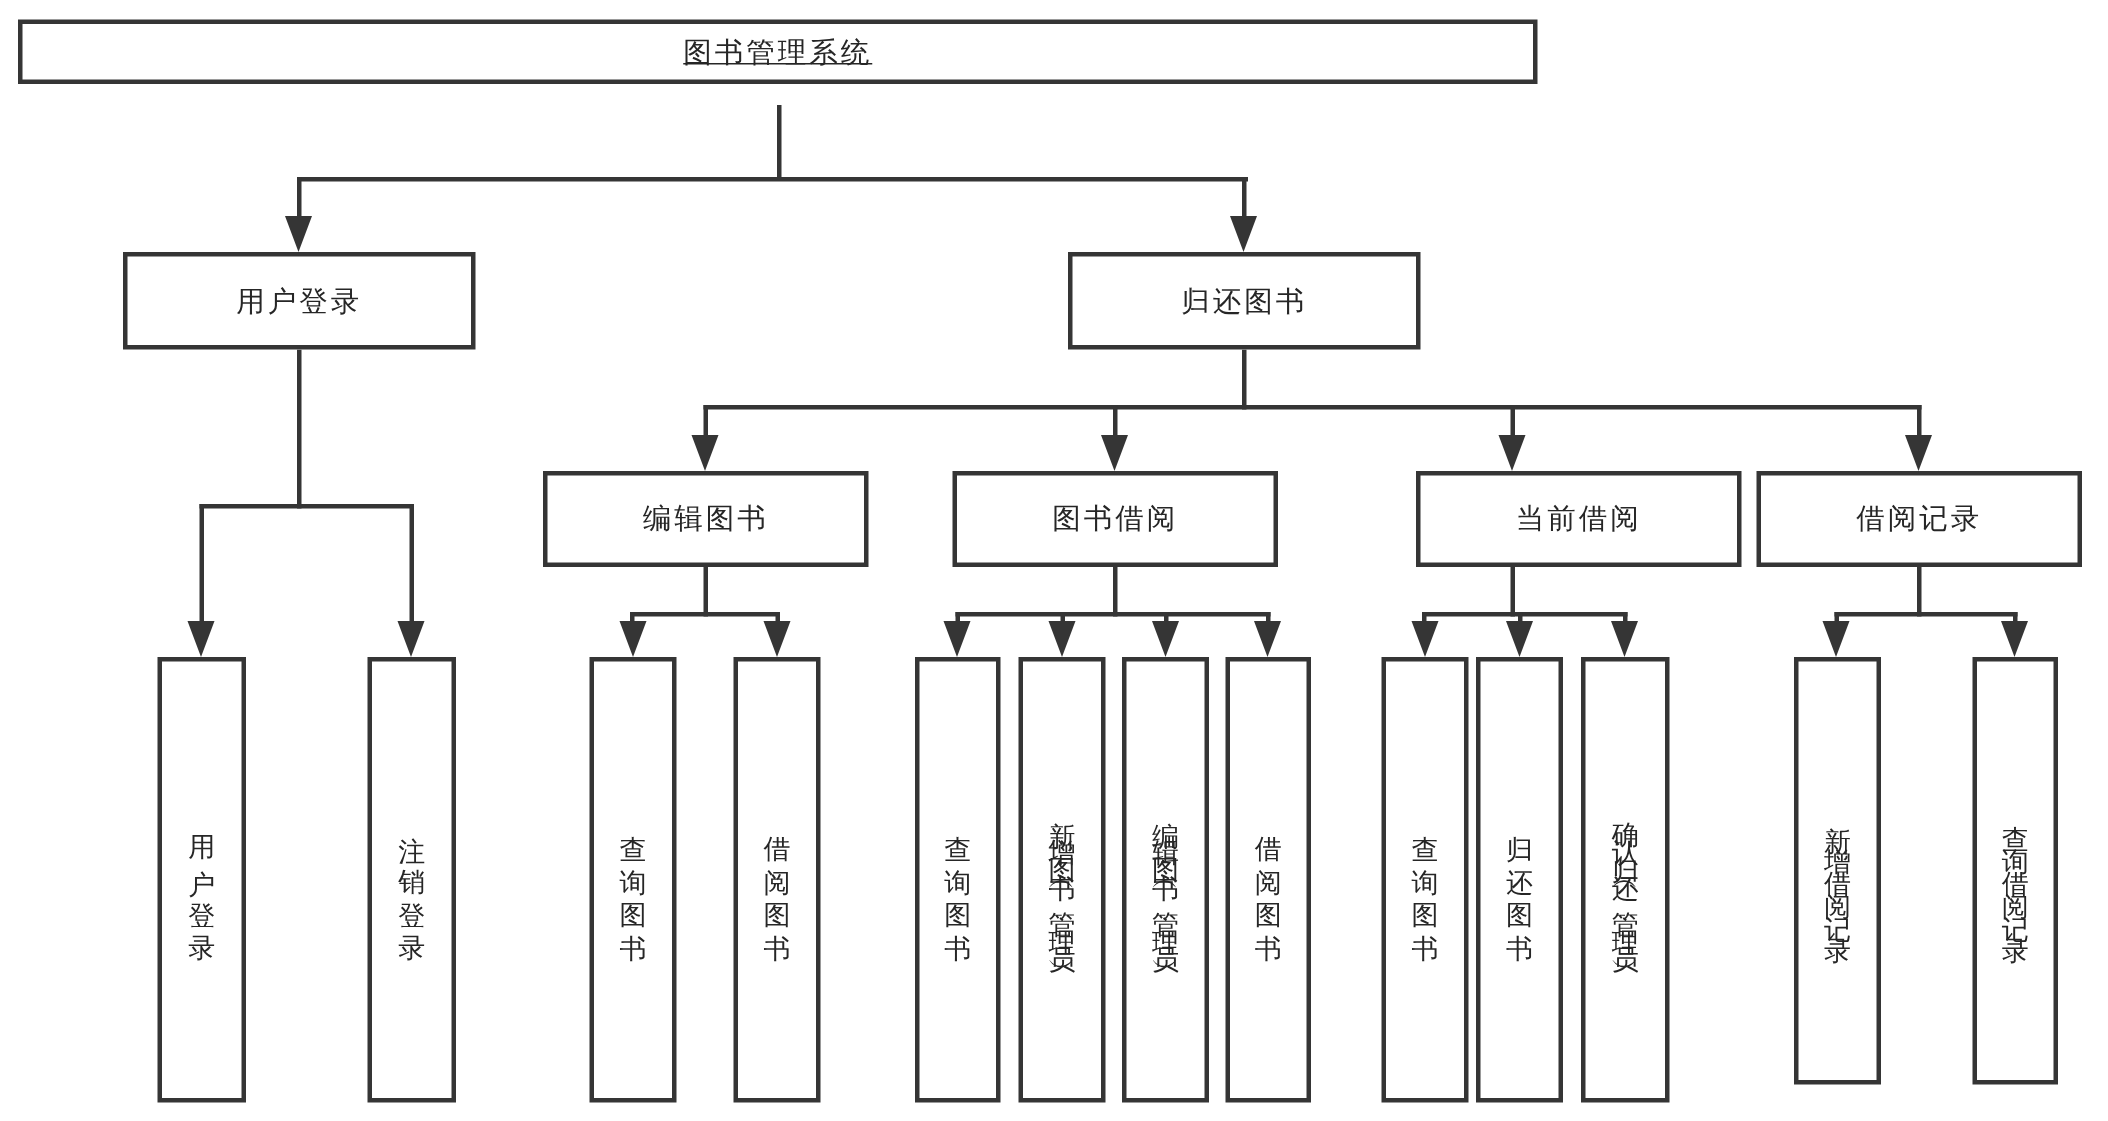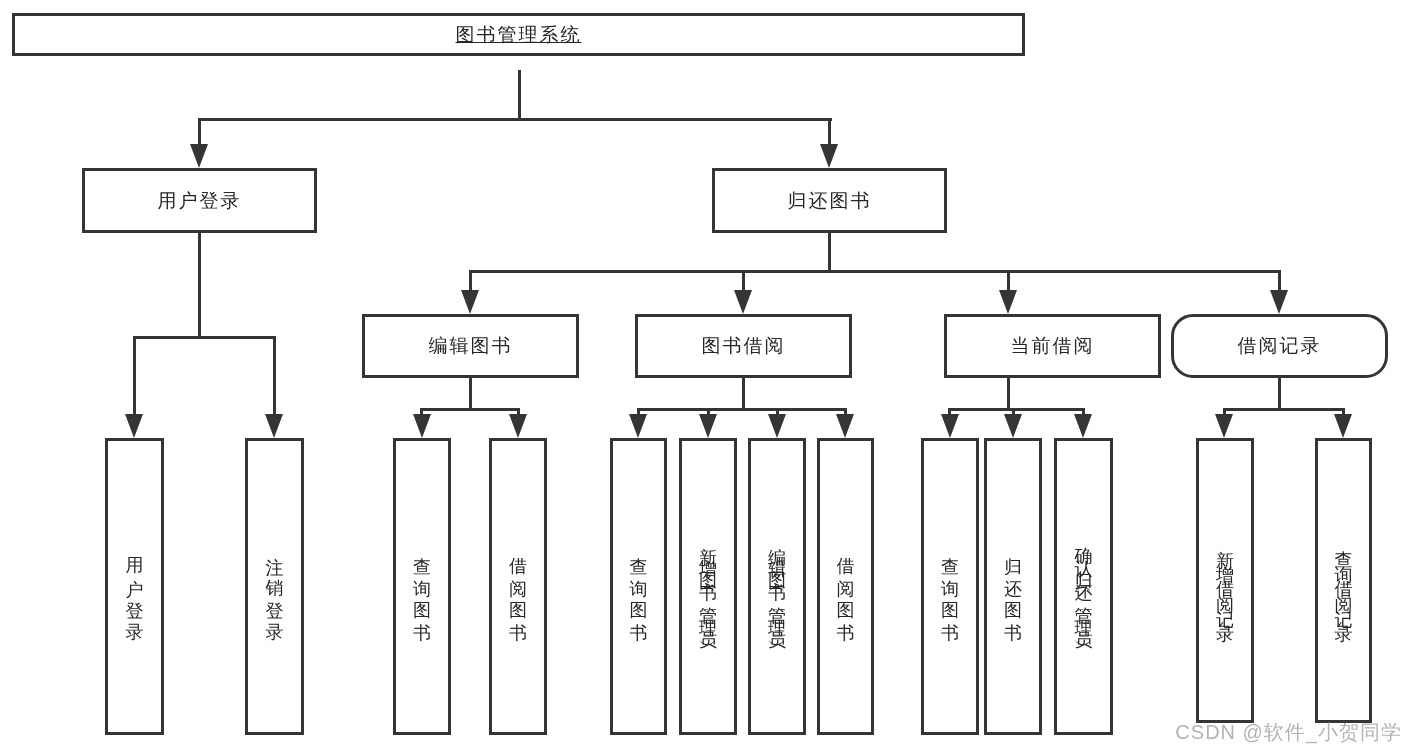--- a/index.html
+++ b/index.html
@@ -78,21 +78,21 @@
   <div class="v" style="left:742px;top:270px;height:26px;"></div>
   <div class="arrow" style="left:734px;top:290px;"></div>
   <div class="v" style="left:1007px;top:270px;height:26px;"></div>
   <div class="arrow" style="left:999px;top:290px;"></div>
   <div class="v" style="left:1278px;top:270px;height:26px;"></div>
   <div class="arrow" style="left:1270px;top:290px;"></div>
 
   <div class="box" style="left:362px;top:314px;width:217px;height:64px;">编辑图书</div>
   <div class="box" style="left:635px;top:314px;width:217px;height:64px;">图书借阅</div>
   <div class="box" style="left:900px;top:314px;width:217px;height:64px;margin-left:44px;">当前借阅</div>
-  <div class="box" style="left:1171px;top:314px;width:217px;height:64px;border-radius:22px;">借阅记录</div>
+  <div class="box" style="left:1171px;top:314px;width:217px;height:64px;">借阅记录</div>
 
   <div class="v" style="left:469px;top:378px;height:33px;"></div>
   <div class="h" style="left:420px;top:408px;width:100px;"></div>
   <div class="v" style="left:420px;top:408px;height:16px;"></div>
   <div class="arrow" style="left:413px;top:414px;"></div>
   <div class="v" style="left:517px;top:408px;height:16px;"></div>
   <div class="arrow" style="left:509px;top:414px;"></div>
 
   <div class="v" style="left:742px;top:378px;height:33px;"></div>
   <div class="h" style="left:637px;top:408px;width:210px;"></div>
@@ -132,15 +132,14 @@
   <div class="box leaf sp9" style="left:748px;top:438px;width:58px;height:297px;">编辑图书（管理员）</div>
   <div class="box leaf sp4" style="left:817px;top:438px;width:57px;height:297px;">借阅图书</div>
 
   <div class="box leaf sp4" style="left:921px;top:438px;width:58px;height:297px;">查询图书</div>
   <div class="box leaf sp4" style="left:984px;top:438px;width:58px;height:297px;">归还图书</div>
   <div class="box leaf sp9" style="left:1054px;top:438px;width:59px;height:297px;">确认归还（管理员）</div>
 
   <div class="box leaf sp6" style="left:1196px;top:438px;width:58px;height:285px;">新增借阅记录</div>
   <div class="box leaf sp6" style="left:1315px;top:438px;width:57px;height:285px;">查询借阅记录</div>
 
-  <div class="watermark">CSDN @软件_小贺同学</div>
 
 </div>
 
 </body></html>

